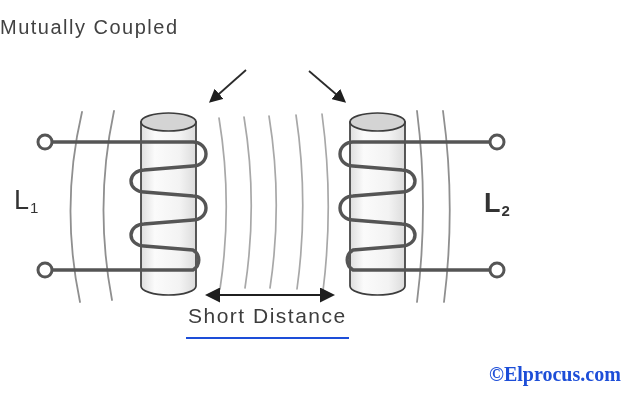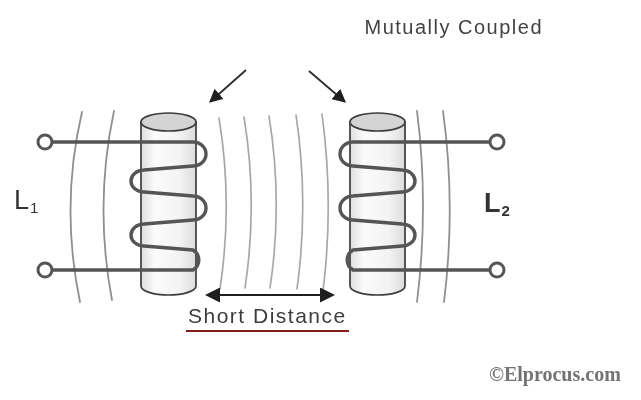--- a/index.html
+++ b/index.html
@@ -8,21 +8,21 @@
     width: 641px;
     height: 400px;
     background: #ffffff;
     overflow: hidden;
     font-family: "Liberation Sans", sans-serif;
   }
   #diagram-svg { position: absolute; left: 0; top: 0; }
   .txt { position: absolute; color: #3d3d3d; text-align: right; }
   #title {
     left: 0; top: 14px; width: 543px;
-    text-align: right;
+    text-align: left;
     font-size: 20px;
     letter-spacing: 1.5px;
     line-height: 26px;
     color: #424242;
   }
   .coil-label {
     font-size: 27px;
     color: #333333;
     letter-spacing: 0;
   }
@@ -31,29 +31,29 @@
     vertical-align: -4px;
     margin-left: 1px;
   }
   #label-l1 { left: 14px; top: 185px; }
   #label-l2 { left: 484px; top: 188px; font-weight: bold; }
   #distance-label {
     left: 186px; top: 304px;
     font-size: 21px;
     letter-spacing: 1.5px;
     color: #3d3d3d;
-    border-bottom: 2px solid #7f1d1d;
-    padding: 0 2px 2px 2px;
+    border-bottom: 2px solid #1d4ed8;
+    padding: 0 2px 9px 2px;
   }
   #watermark {
     left: 489px; top: 363px;
     font-family: "Liberation Serif", serif;
     font-weight: bold;
     font-size: 20px;
-    color: #737373;
+    color: #1d4ed8;
   }
 </style>
 </head>
 <body>
 
 <div id="canvas">
 
   <svg id="diagram-svg" width="641" height="400" viewBox="0 0 641 400">
     <defs>
       <linearGradient id="cylGrad" x1="0" y1="0" x2="1" y2="0">

